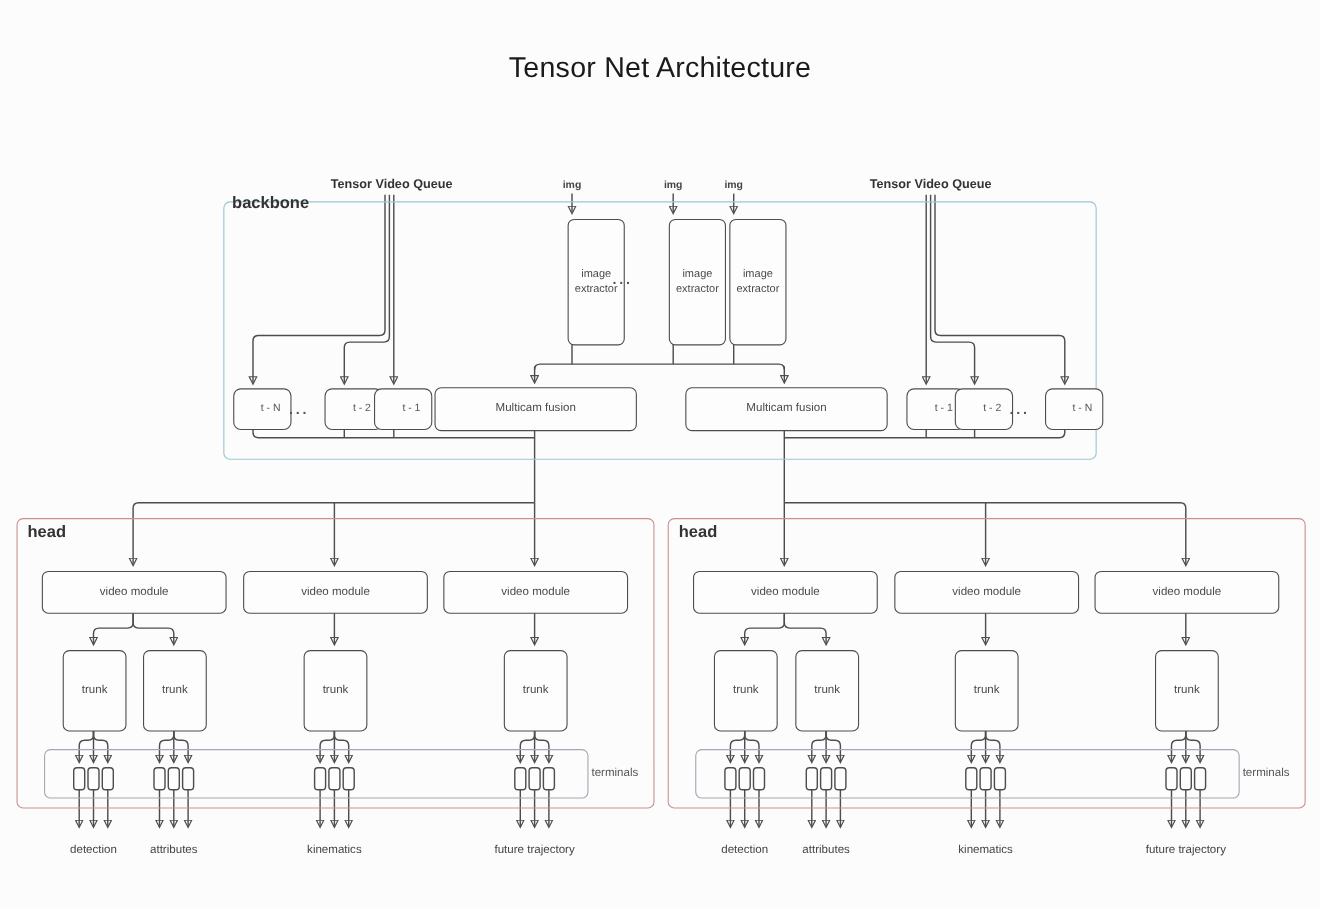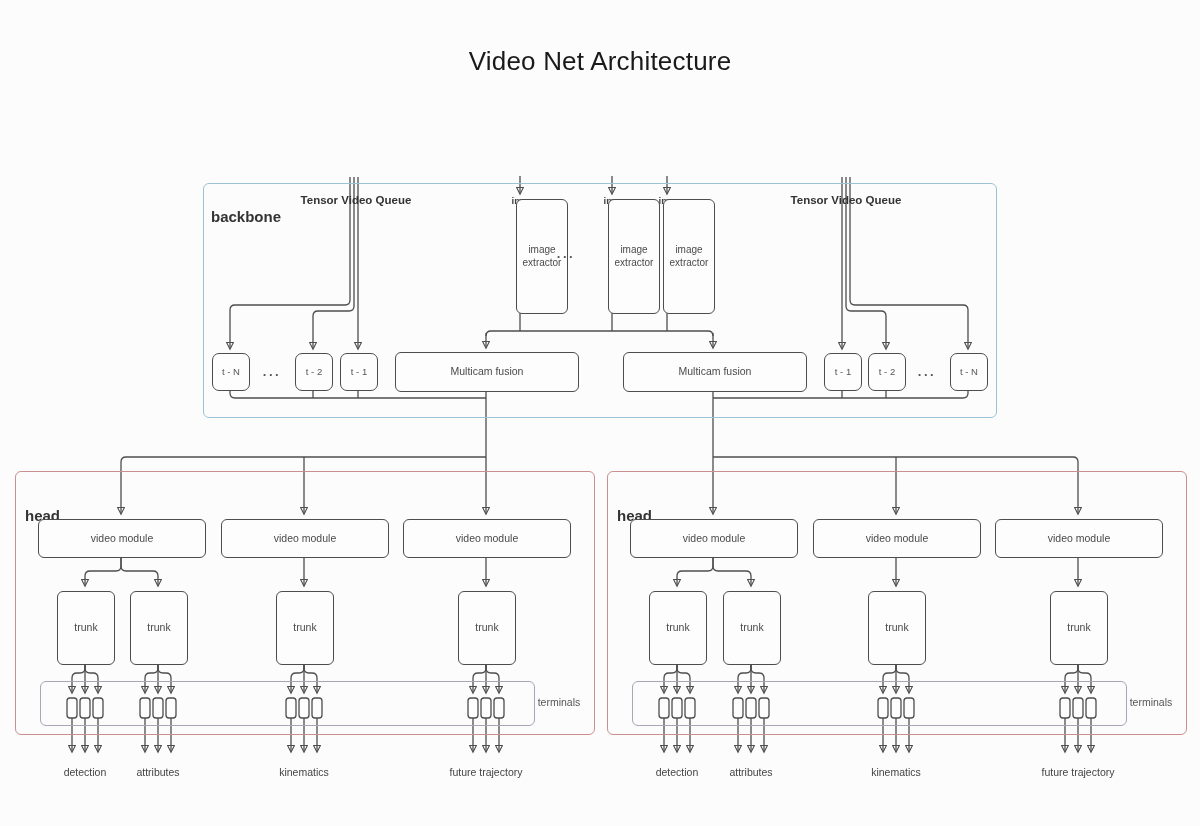--- a/index.html
+++ b/index.html
@@ -9,22 +9,22 @@
   #wires path{stroke:#4d4d4d;stroke-width:1.3;fill:none;}
   #wires rect{stroke:#4d4d4d;stroke-width:1.3;fill:#fdfdfd;}
   .title{position:absolute;font-size:26px;font-weight:500;color:#1a1a1a;letter-spacing:0.2px;}
   .frame{position:absolute;border-radius:6px;background:transparent;}
   .backbone-frame{border:1.5px solid #9cc3d5;}
   .head-frame{border:1.5px solid #c9908f;}
   .terminals-frame{border:1.3px solid #aba4b4;border-radius:6px;}
   .box{position:absolute;border:1.4px solid #4d4d4d;border-radius:6px;background:#fdfdfd;
        display:flex;align-items:center;justify-content:center;text-align:center;
        color:#4a4a4a;line-height:1.25;}
-  .tbox{border-radius:7px;font-size:9.5px;color:#555;}
-  .lbl{position:absolute;color:#444;margin-top:32px;}
+  .tbox{border-radius:7px;font-size:9.5px;color:#555;padding-left:15px;}
+  .lbl{position:absolute;color:#444;}
   .bold15{font-size:15px;font-weight:bold;color:#333;}
   .bold11{font-size:11.5px;font-weight:bold;color:#333;}
   .bold9{font-size:9.5px;font-weight:bold;color:#444;}
   .s10{font-size:10px;margin-left:19px;}
   .s105{font-size:10.5px;}
   .ctr{text-align:center;}
   .ellipsis{position:absolute;font-size:13px;font-weight:bold;letter-spacing:2.5px;color:#555;text-align:center;width:40px;}
   .outlbl{position:absolute;font-size:10.5px;color:#444;text-align:center;top:766px;}
   .termlbl{position:absolute;font-size:10.5px;color:#555;top:696px;width:46px;text-align:center;}
 </style>
@@ -154,21 +154,21 @@
         <path d="M1078,663 V668 Q1078,673 1083,673 H1086 Q1091,673 1091,678 V692" marker-end="url(#arw)"></path>
         <rect x="1060" y="698" width="10" height="20" rx="3"></rect>
         <rect x="1073" y="698" width="10" height="20" rx="3"></rect>
         <rect x="1086" y="698" width="10" height="20" rx="3"></rect>
         <path d="M1065,718 V751" marker-end="url(#arw)"></path>
         <path d="M1078,718 V751" marker-end="url(#arw)"></path>
         <path d="M1091,718 V751" marker-end="url(#arw)"></path>
       </g>
   </svg>
 
-  <div class="title ctr" style="left:0;top:46px;width:1200px;">Video Net Architecture</div>
+  <div class="title ctr" style="left:0;top:46px;width:1200px;">Tensor Net Architecture</div>
 
   <div class="frame backbone-frame" style="left:203px;top:183px;width:792px;height:233px;"></div>
   <div class="lbl bold15" style="left:211px;top:176px;">backbone</div>
 
   <div class="lbl bold11 ctr" style="left:286px;top:162px;width:140px;">Tensor Video Queue</div>
   <div class="lbl bold11 ctr" style="left:776px;top:162px;width:140px;">Tensor Video Queue</div>
 
   <div class="lbl bold9 ctr" style="left:500px;top:163px;width:40px;">img</div>
   <div class="lbl bold9 ctr" style="left:592px;top:163px;width:40px;">img</div>
   <div class="lbl bold9 ctr" style="left:647px;top:163px;width:40px;">img</div>

